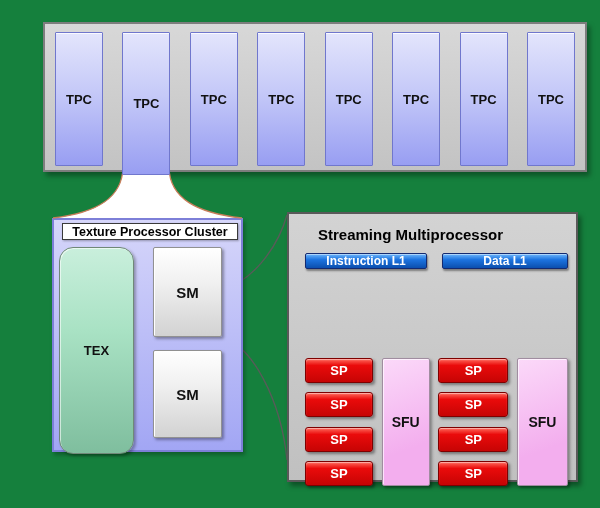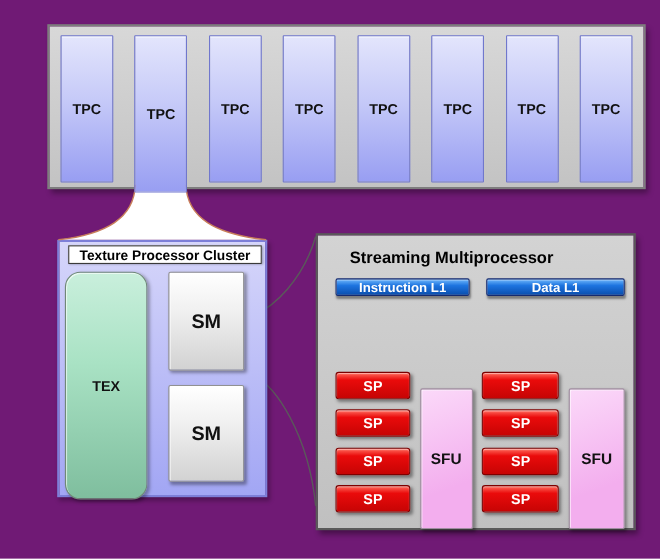--- a/index.html
+++ b/index.html
@@ -1,18 +1,18 @@
 <!DOCTYPE html>
 <html style="--array-fill-top: #d8d8d8; --array-fill-bottom: #c3c3c3; --array-border: #7d7d7d; --tpc-top: #e3e5fc; --tpc-mid: #c5c9f8; --tpc-bottom: #989ef2; --tpc-border: #7077cd; --cluster-top: #d6d6fa; --cluster-bottom: #a2a6f4; --cluster-border: #7d7fd8; --title-box-border: #3a3a3a; --tex-top: #c9efdc; --tex-bottom: #7fbe9e; --tex-border: #708878; --unit-white-top: #ffffff; --unit-white-bottom: #d2d2d2; --unit-border: #919191; --smc-fill-top: #d3d3d3; --smc-fill-bottom: #c0c0c0; --smc-border: #595959; --l1-top: #6fb7fb; --l1-mid: #1d74e0; --l1-bottom: #0b4fae; --l1-border: #142a70; --fetch-top: #ffffdd; --fetch-bottom: #efefab; --fetch-border: #9c9c74; --shared-top: #ffffff; --shared-bottom: #cccccc; --shared-border: #8a8a8a; --sp-top: #ff6a5c; --sp-mid: #ea0b0b; --sp-bottom: #c60404; --sp-border: #7e0000; --sfu-top: #fbd9f9; --sfu-bottom: #f3aeee; --sfu-border: #a08da0; --connector-orange: #c87e5a; --connector-gray: #5a5a5a;"><head>
 <meta charset="utf-8">
 <style>
   html,body{margin:0;padding:0;background:#fff;}
   .canvas{
     position:relative;width:600px;height:508px;overflow:hidden;
-    font-family:"Liberation Sans",sans-serif;background:#701a75;
+    font-family:"Liberation Sans",sans-serif;background:#15803d;
   }
   
   .tpc-array{
     position:absolute;left:43px;top:22px;width:544px;height:150px;
     box-sizing:border-box;border:2px solid var(--array-border,#7d7d7d);
     background:linear-gradient(180deg,var(--array-fill-top,#d8d8d8),var(--array-fill-bottom,#c3c3c3));
     box-shadow:3px 4px 5px rgba(0,0,0,.35);
   }
   .tpc-row{
     position:absolute;left:0;top:0;right:0;bottom:0;z-index:4;
@@ -52,21 +52,21 @@
     box-shadow:inset 1px 1px 0 rgba(255,255,255,.6),2px 2px 3px rgba(0,0,0,.3);
     display:flex;align-items:center;justify-content:center;
     font-weight:bold;font-size:13px;color:#111;
   }
   .sm-unit{
     position:absolute;left:99px;width:69px;box-sizing:border-box;
     border:1px solid var(--unit-border,#919191);border-radius:2px;
     background:linear-gradient(180deg,var(--unit-white-top,#ffffff) 0%,#f0f0f0 40%,var(--unit-white-bottom,#d2d2d2) 100%);
     box-shadow:inset 1px 1px 0 #fff,2px 2px 3px rgba(0,0,0,.35);
     display:flex;align-items:center;justify-content:center;
-    font-weight:bold;font-size:18px;color:#111;
+    font-weight:bold;font-size:15px;color:#111;
   }
   .sm-unit.first{top:27px;height:90px;}
   .sm-unit.second{top:130px;height:88px;}
   
   .sm-container{
     position:absolute;left:287px;top:212px;width:291px;height:270px;
     box-sizing:border-box;border:2px solid var(--smc-border,#595959);
     background:linear-gradient(180deg,var(--smc-fill-top,#d3d3d3),var(--smc-fill-bottom,#c0c0c0));
     box-shadow:3px 4px 5px rgba(0,0,0,.38);
   }
@@ -94,22 +94,22 @@
   }
   .shared-memory{
     position:absolute;left:16px;top:97px;width:263px;height:21px;box-sizing:border-box;
     border:1px solid var(--shared-border,#8a8a8a);border-radius:2px;
     background:linear-gradient(180deg,var(--shared-top,#ffffff) 0%,#ececec 50%,var(--shared-bottom,#cccccc) 100%);
     box-shadow:inset 0 1px 0 #fff,2px 2px 2px rgba(0,0,0,.3);
     display:flex;align-items:center;justify-content:center;
     font-weight:bold;font-size:13px;color:#000;white-space:nowrap;
   }
   .exec-row{
-    position:absolute;left:16px;top:124px;width:263px;height:128px;
-    display:flex;justify-content:space-between;
+    position:absolute;left:16px;top:144px;width:263px;height:128px;
+    display:flex;justify-content:space-between;align-items:flex-end;
   }
   .sp-col{
     display:flex;flex-direction:column;justify-content:space-between;height:128px;
   }
   .sp-col.a{width:68px;}
   .sp-col.b{width:70px;}
   .sp{
     height:25px;box-sizing:border-box;
     border:1px solid var(--sp-border,#7e0000);border-radius:3px;
     background:linear-gradient(180deg,var(--sp-top,#ff6a5c) 0%,var(--sp-mid,#ea0b0b) 28%,var(--sp-bottom,#c60404) 100%);

